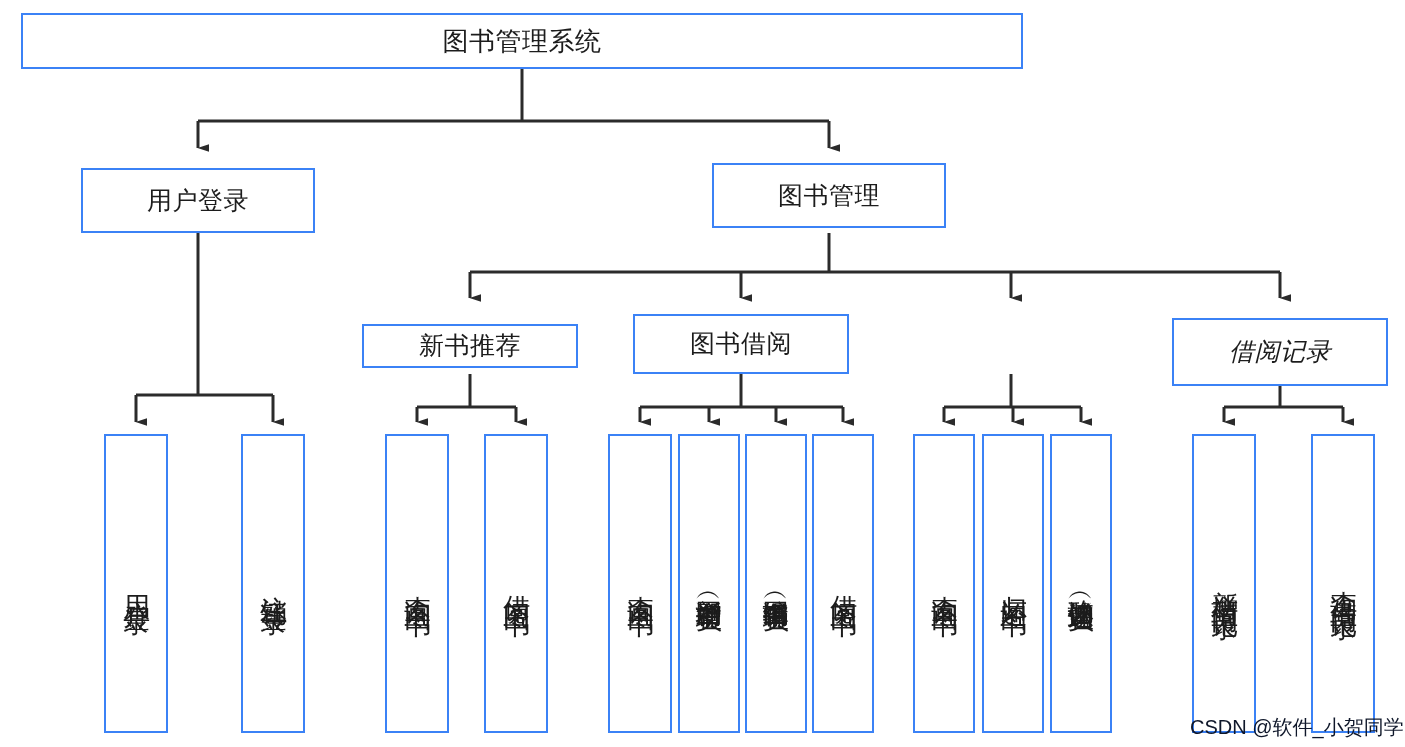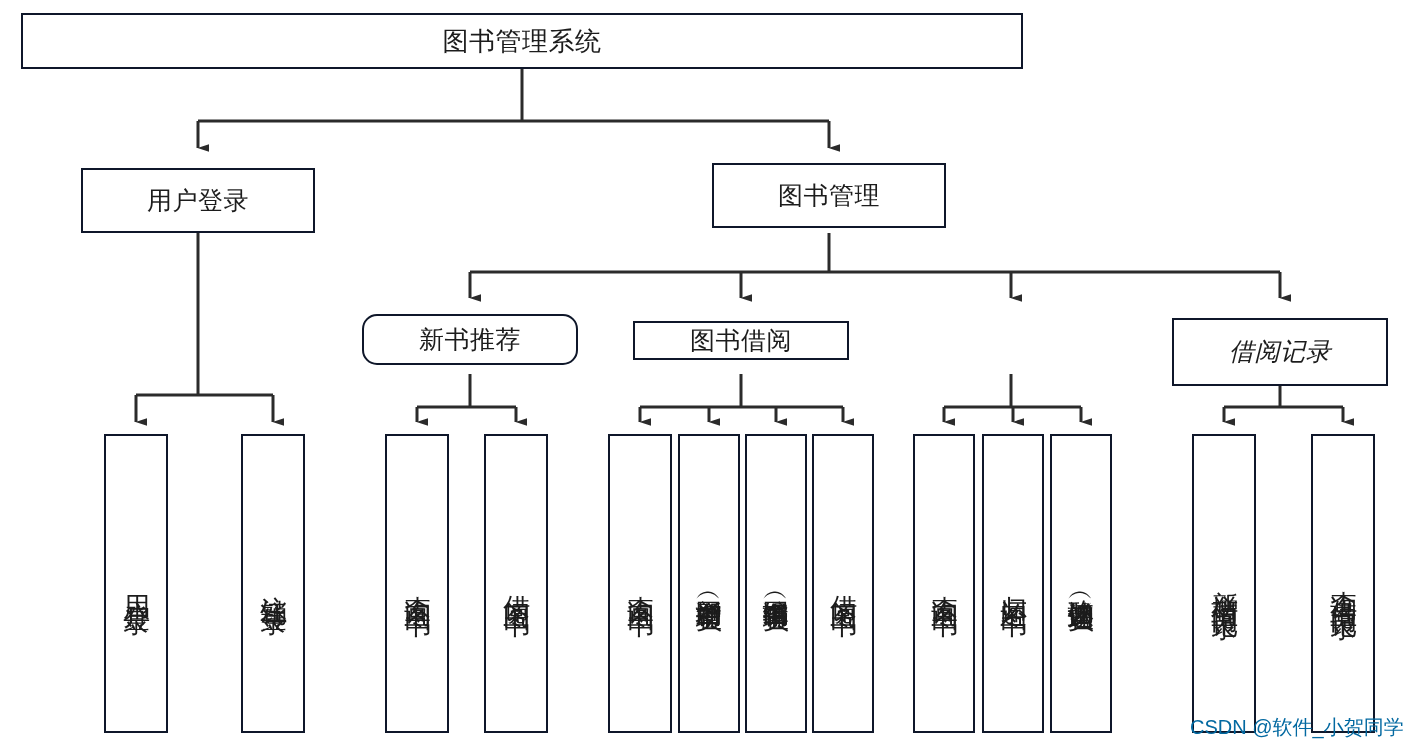--- a/index.html
+++ b/index.html
@@ -24,21 +24,21 @@
     left: 0;
     top: 0;
     width: 1405px;
     height: 747px;
     pointer-events: none;
   }
   .node {
     position: absolute;
     box-sizing: border-box;
     background: #ffffff;
-    border: 2px solid #0f172a;
+    border: 2px solid #3b82f6;
     display: flex;
     align-items: center;
     justify-content: center;
     z-index: 2;
   }
   .node-label {
     color: #1c1c1c;
     line-height: 1.18;
     white-space: nowrap;
   }
@@ -67,21 +67,21 @@
   }
   .node.v.tight .node-label {
     letter-spacing: 1px;
     font-size: 26px;
   }
   .watermark {
     position: absolute;
     left: 1190px;
     top: 714px;
     font-size: 20px;
-    color: #0369a1;
+    color: #0f172a;
     white-space: nowrap;
     z-index: 5;
     font-family: "Liberation Sans", "DejaVu Sans", sans-serif;
   }
 </style>
 </head>
 <body>
 
 <div id="diagram-root">
 
@@ -139,24 +139,24 @@
     <span class="node-label">图书管理系统</span>
   </div>
 
   <div class="node h" id="node-l2-0" style="left: 81px; top: 168px; width: 234px; height: 65px;">
     <span class="node-label">用户登录</span>
   </div>
   <div class="node h" id="node-l2-1" style="left: 712px; top: 163px; width: 234px; height: 65px;">
     <span class="node-label">图书管理</span>
   </div>
 
-  <div class="node h" id="node-l3-0" style="left: 362px; top: 314px; width: 216px; height: 51px; border-radius: 15px;">
+  <div class="node h" id="node-l3-0" style="left: 362px; top: 324px; width: 216px; height: 44px;">
     <span class="node-label">新书推荐</span>
   </div>
-  <div class="node h" id="node-l3-1" style="left: 633px; top: 321px; width: 216px; height: 39px;">
+  <div class="node h" id="node-l3-1" style="left: 633px; top: 314px; width: 216px; height: 60px;">
     <span class="node-label">图书借阅</span>
   </div>
   <div class="node h" id="node-l3-3" style="left: 1172px; top: 318px; width: 216px; height: 68px; font-style: italic;">
     <span class="node-label">借阅记录</span>
   </div>
 
   <div class="node v" id="node-leaf-0" style="left: 104px; top: 434px; width: 64px; height: 299px;">
     <span class="node-label">用户登录</span>
   </div>
   <div class="node v" id="node-leaf-1" style="left: 241px; top: 434px; width: 64px; height: 299px;">

